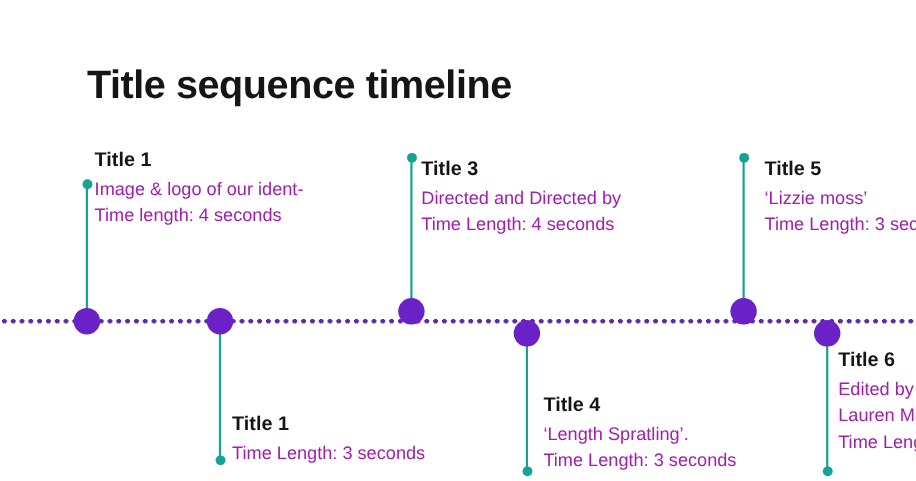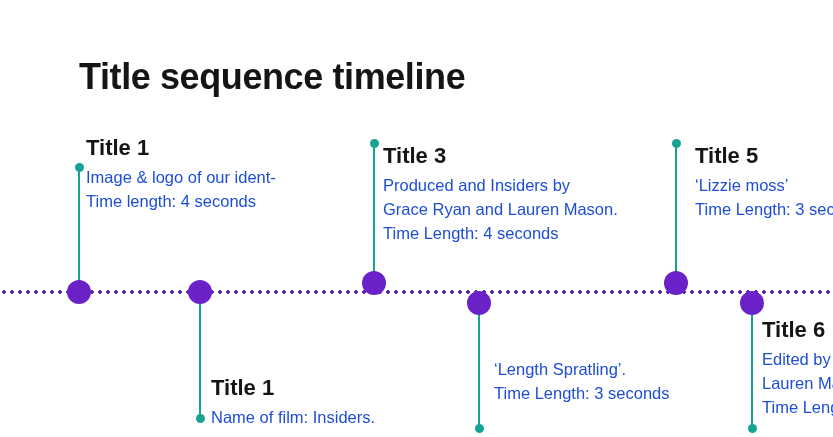--- a/index.html
+++ b/index.html
@@ -75,31 +75,31 @@
     background: #16A396;
   }
 
   
   .entry {
     position: absolute;
     white-space: nowrap;
   }
   .entry-title {
     font-family: "Liberation Sans", sans-serif;
-    font-size: 22px;
+    font-size: 18px;
     font-weight: bold;
     color: #151515;
     line-height: 1.25;
     margin-bottom: 3px;
   }
   .entry-line {
     font-family: "Liberation Sans", sans-serif;
     font-size: 16.5px;
     font-weight: normal;
-    color: #1d4ed8;
+    color: #a21caf;
     line-height: 1.48;
   }
 </style>
 </head>
 <body>
 
 <div id="canvas">
 
   <div id="page-title">Title sequence timeline</div>
 
@@ -116,42 +116,41 @@
     <div class="entry-line">Time length: 4 seconds</div>
   </div>
 
   <div class="milestone" style="left:200px; top:292px;">
     <div class="stem" style="left:0; top:0px; height:126px;"></div>
     <div class="dot-small" style="left:0; top:122px;"></div>
     <div class="dot-big" style="left:0; top:0;"></div>
   </div>
   <div class="entry" style="left:211px; top:374px;">
     <div class="entry-title">Title 1</div>
-    <div class="entry-line">Name of film: Insiders.</div>
     <div class="entry-line">Time Length: 3 seconds</div>
   </div>
 
   <div class="milestone" style="left:374px; top:283px;">
     <div class="stem" style="left:0; top:-140px; height:140px;"></div>
     <div class="dot-small" style="left:0; top:-144px;"></div>
     <div class="dot-big" style="left:0; top:0;"></div>
   </div>
   <div class="entry" style="left:383px; top:142px;">
     <div class="entry-title">Title 3</div>
-    <div class="entry-line">Produced and Insiders by</div>
-    <div class="entry-line">Grace Ryan and Lauren Mason.</div>
+    <div class="entry-line">Directed and Directed by</div>
     <div class="entry-line">Time Length: 4 seconds</div>
   </div>
 
   <div class="milestone" style="left:479px; top:303px;">
     <div class="stem" style="left:0; top:0px; height:125px;"></div>
     <div class="dot-small" style="left:0; top:121px;"></div>
     <div class="dot-big" style="left:0; top:0;"></div>
   </div>
   <div class="entry" style="left:494px; top:357px;">
+    <div class="entry-title">Title 4</div>
     <div class="entry-line">‘Length Spratling’.</div>
     <div class="entry-line">Time Length: 3 seconds</div>
   </div>
 
   <div class="milestone" style="left:676px; top:283px;">
     <div class="stem" style="left:0; top:-140px; height:140px;"></div>
     <div class="dot-small" style="left:0; top:-144px;"></div>
     <div class="dot-big" style="left:0; top:0;"></div>
   </div>
   <div class="entry" style="left:695px; top:142px;">

